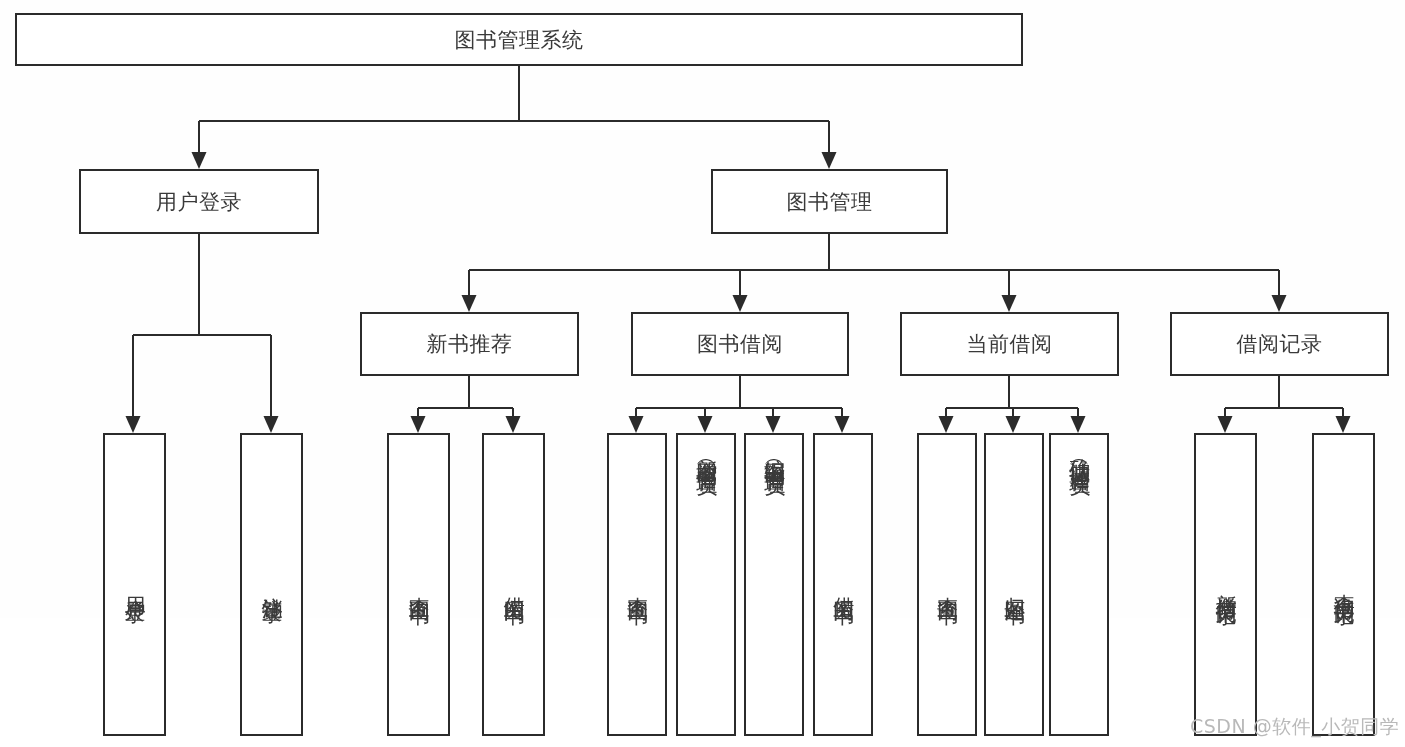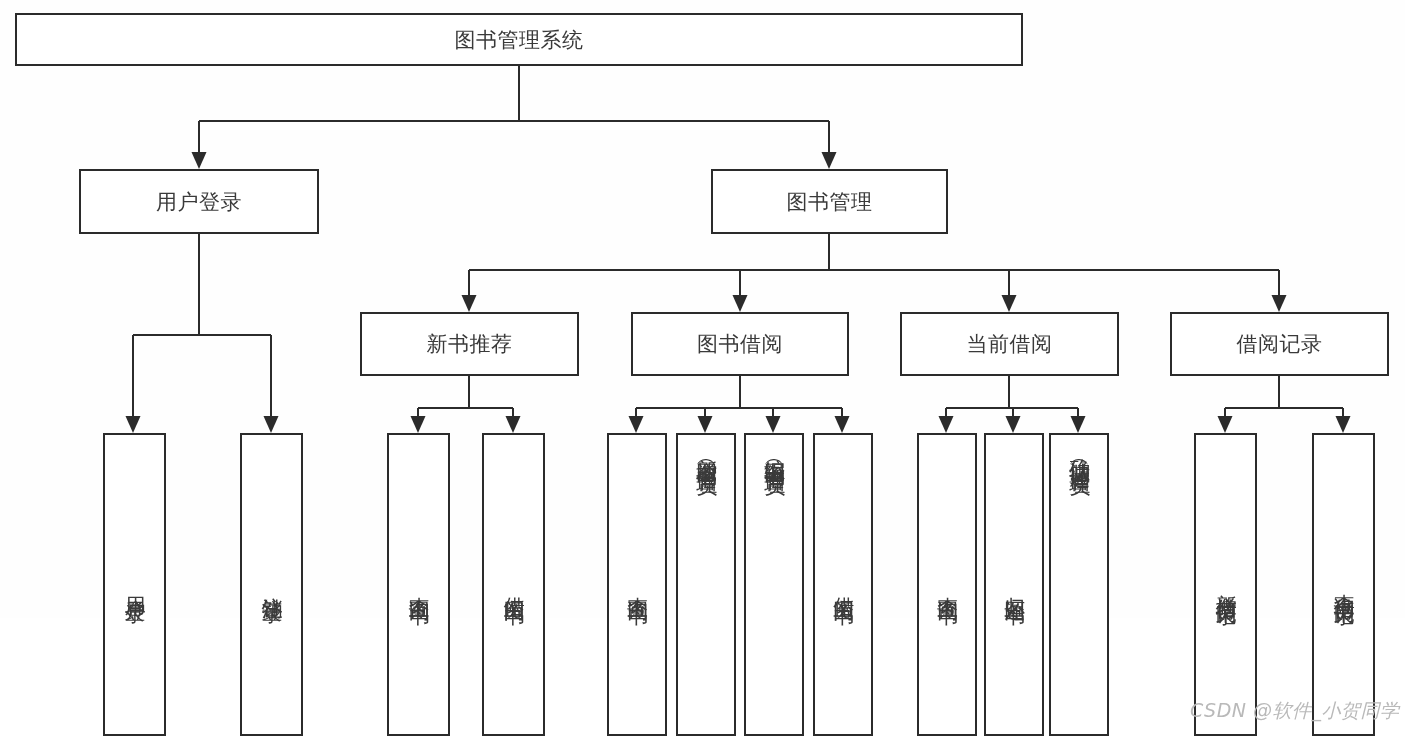--- a/index.html
+++ b/index.html
@@ -231,14 +231,14 @@
       <div class="vert-label" style="left: 608px; top: 434px; width: 58px; height: 301px;">查询图书</div>
       <div class="vert-label align-top" style="left: 677px; top: 434px; width: 58px; height: 301px; padding-top: 8px;">新增图书（管理员）</div>
       <div class="vert-label align-top" style="left: 745px; top: 434px; width: 58px; height: 301px; padding-top: 8px;">编辑图书（管理员）</div>
       <div class="vert-label" style="left: 814px; top: 434px; width: 58px; height: 301px;">借阅图书</div>
       <div class="vert-label" style="left: 918px; top: 434px; width: 58px; height: 301px;">查询图书</div>
       <div class="vert-label" style="left: 985px; top: 434px; width: 58px; height: 301px;">归还图书</div>
       <div class="vert-label align-top" style="left: 1050px; top: 434px; width: 58px; height: 301px; padding-top: 8px;">确认归还（管理员）</div>
       <div class="vert-label" style="left: 1195px; top: 434px; width: 61px; height: 301px;">新增借阅记录</div>
       <div class="vert-label" style="left: 1313px; top: 434px; width: 61px; height: 301px;">查询借阅记录</div>
     </div>
-  <div class="watermark" style="left: 1190px; top: 698px; font-style: italic;">CSDN @软件_小贺同学</div>
+  <div class="watermark" style="left: 1190px; top: 714px;">CSDN @软件_小贺同学</div>
 </div>
 
 </body></html>

